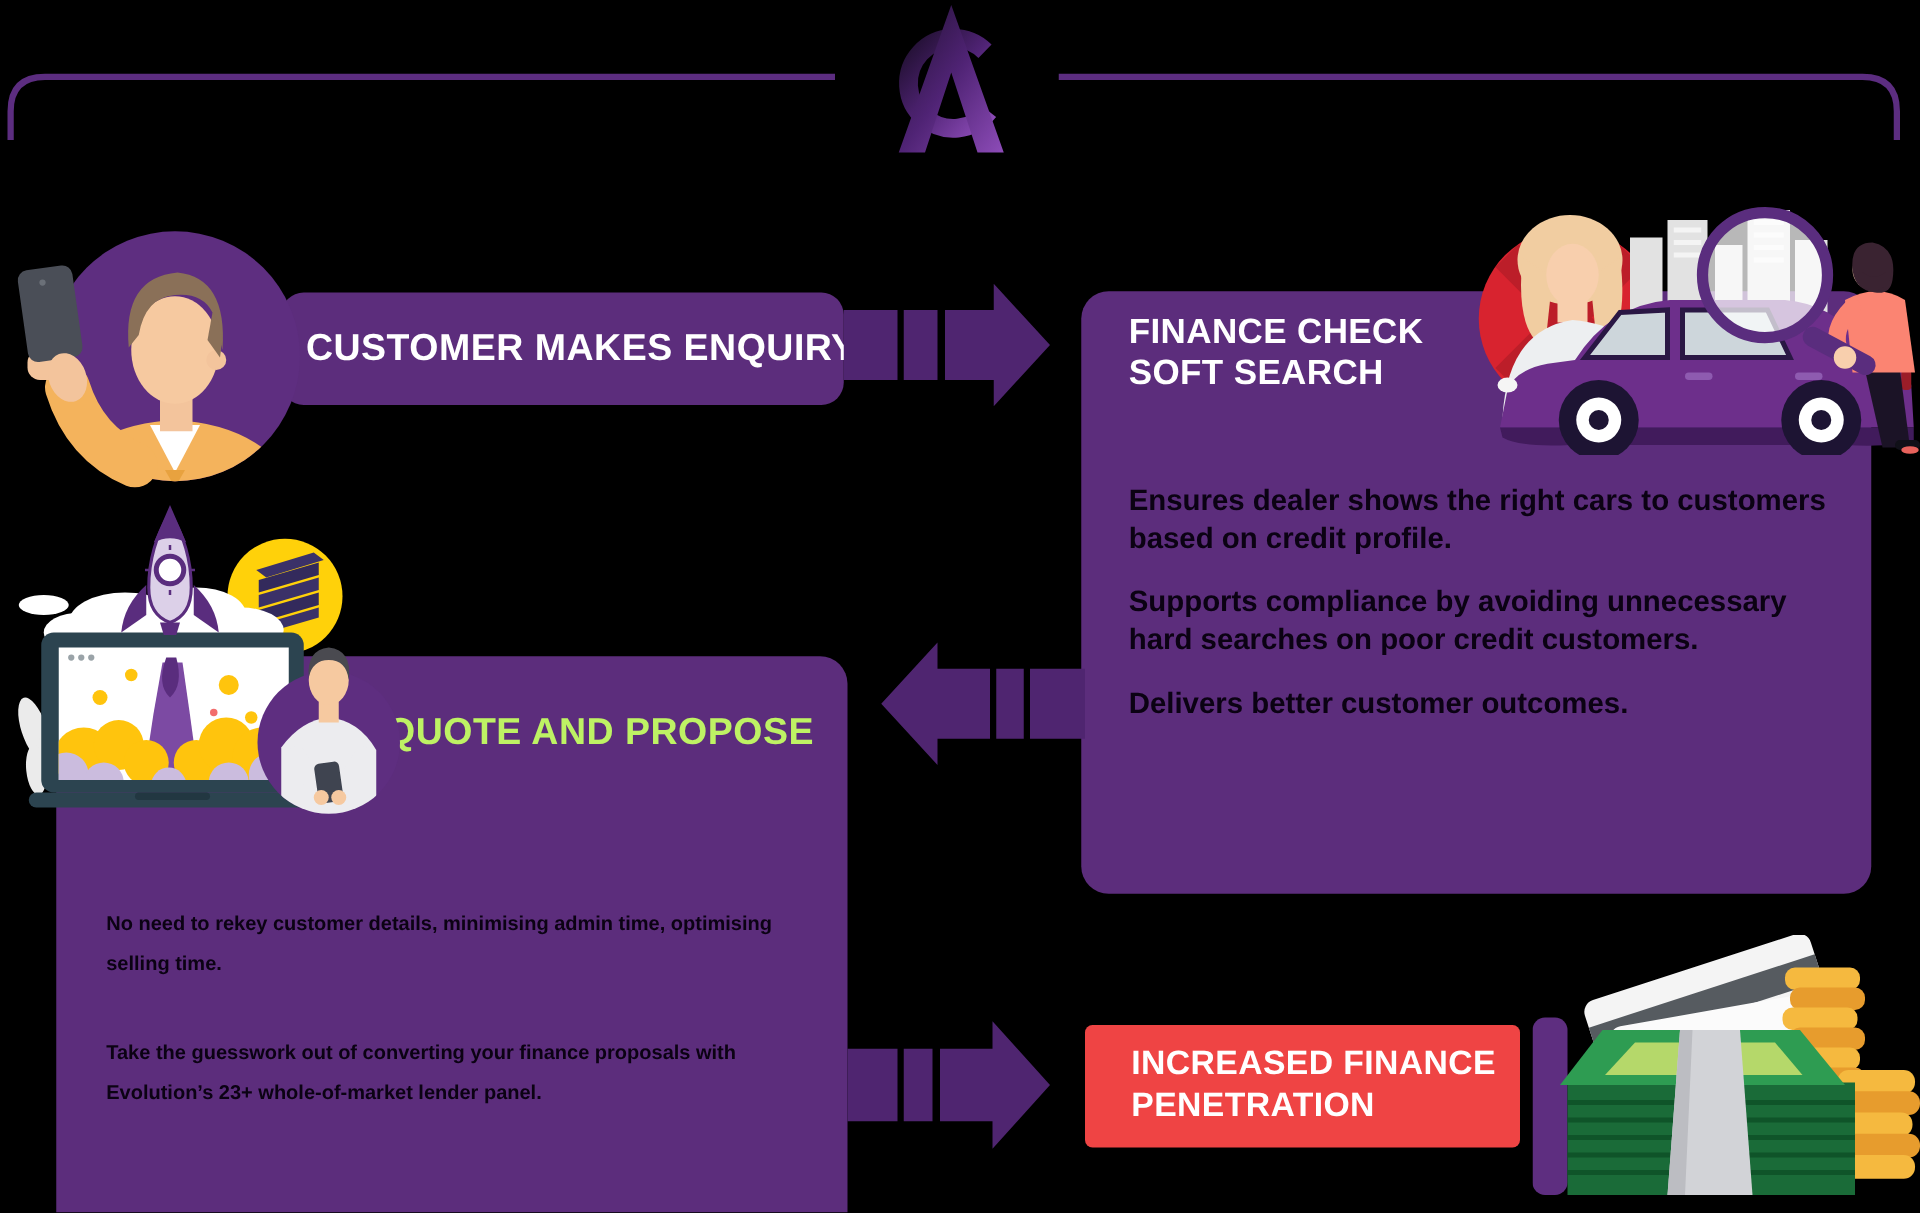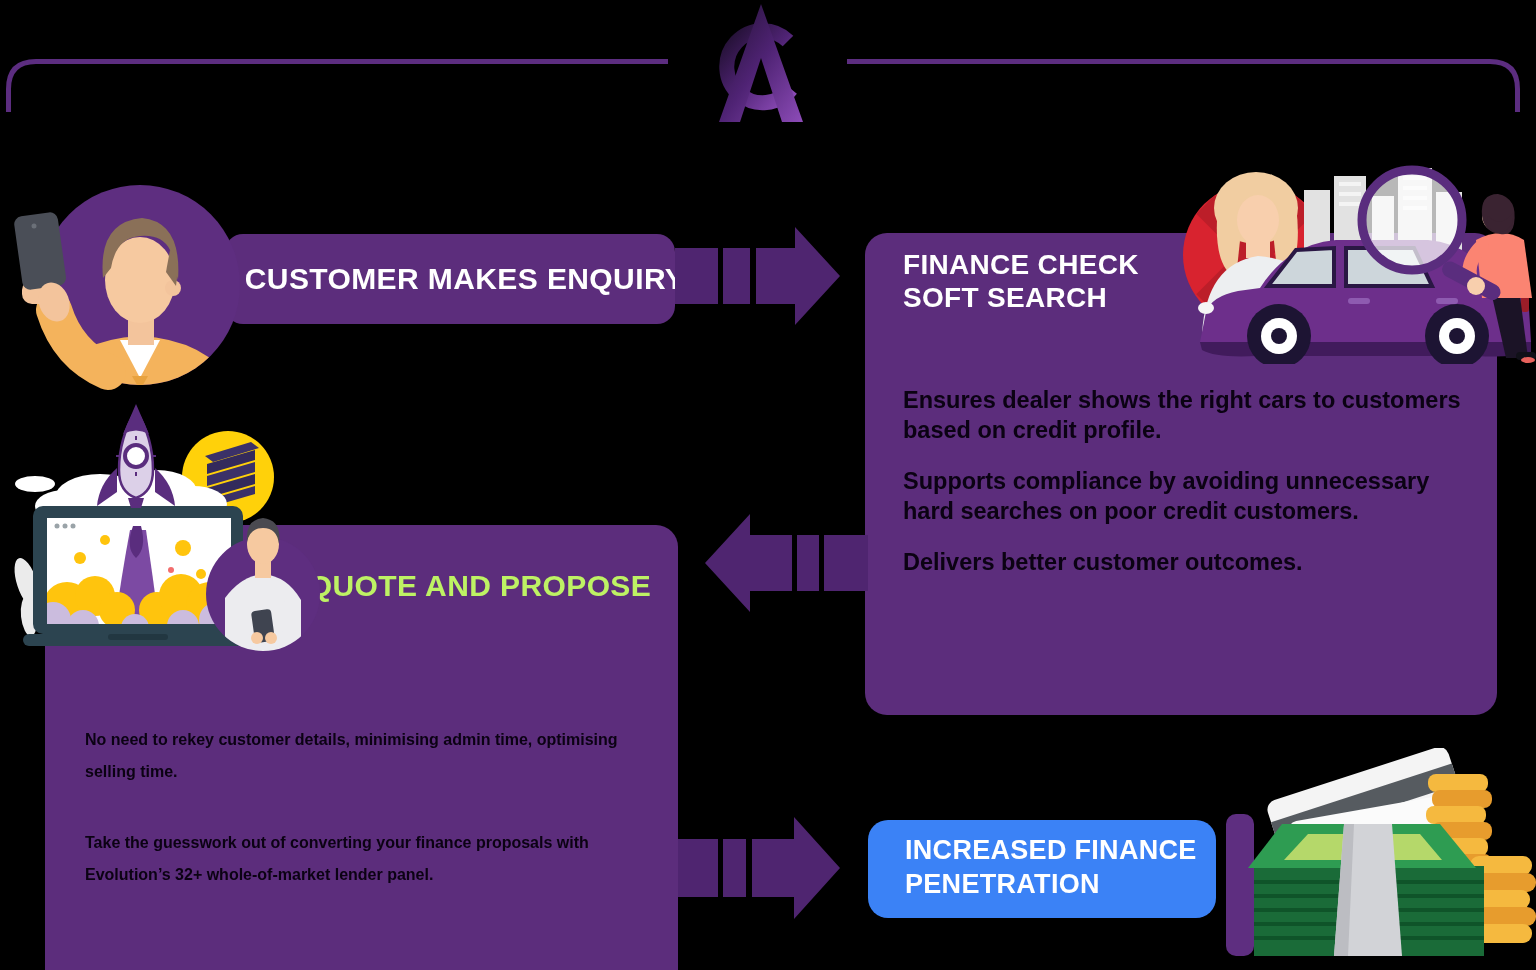--- a/index.html
+++ b/index.html
@@ -156,21 +156,21 @@
   <svg class="abs" style="left:700px;top:512px;" width="170" height="102" viewBox="0 0 170 102">
     <polygon points="5,51 50,2 50,23 92,23 92,79 50,79 50,100" fill="#4F2570"></polygon>
     <rect x="97" y="23" width="22" height="56" fill="#4F2570"></rect>
     <rect x="124" y="23" width="44" height="56" fill="#4F2570"></rect>
   </svg>
 
   <div class="abs panel" style="left:45px;top:525px;width:633px;height:478px;">
     <div class="abs quote-title" style="left:250px;top:44px;width:370px;">QUOTE AND PROPOSE</div>
     <div class="abs bullets q" style="left:40px;top:160px;width:580px;">
       <p>No need to rekey customer details, minimising admin time, optimising selling time.</p>
-      <p>Take the guesswork out of converting your finance proposals with Evolution’s 32+ whole-of-market lender panel.</p>
+      <p>Take the guesswork out of converting your finance proposals with Evolution’s 23+ whole-of-market lender panel.</p>
     </div>
   </div>
 
   <svg class="abs" style="left:5px;top:398px;" width="330" height="345" viewBox="0 0 330 345">
     <defs>
       <clipPath id="screenClip">
           <rect x="42" y="120" width="184" height="106"></rect>
         </clipPath>
       <clipPath id="manCirc">
           <circle cx="258" cy="196" r="57"></circle>
@@ -257,21 +257,21 @@
       <path d="M242,144 Q240,122 258,120 Q277,122 274,146 Q272,130 258,130 Q245,130 242,144 Z" fill="#4A4A50"></path>
     </g>
   </svg>
 
   <svg class="abs" style="left:671px;top:815px;" width="172" height="106" viewBox="0 0 172 106">
     <rect x="7" y="24" width="40" height="58" fill="#4F2570"></rect>
     <rect x="52" y="24" width="23" height="58" fill="#4F2570"></rect>
     <polygon points="81,24 123,24 123,2 169,53 123,104 123,82 81,82" fill="#4F2570"></polygon>
   </svg>
 
-  <div class="abs" style="left:868px;top:820px;width:348px;height:98px;background:#3b82f6;border-radius:20px;">
+  <div class="abs" style="left:868px;top:820px;width:348px;height:98px;background:#ef4444;border-radius:6px;">
     <div class="abs inc-title" style="left:37px;top:13px;">
       <div>INCREASED FINANCE</div>
       <div>PENETRATION</div>
     </div>
   </div>
 
   <svg class="abs" style="left:1226px;top:748px;" width="310" height="222" viewBox="0 0 310 222">
     <rect x="0" y="66" width="28" height="142" rx="10" fill="#5E2E80"></rect>
     <g transform="rotate(-18 150 80)">
       <rect x="52" y="22" width="190" height="118" rx="10" fill="#F4F4F4"></rect>

